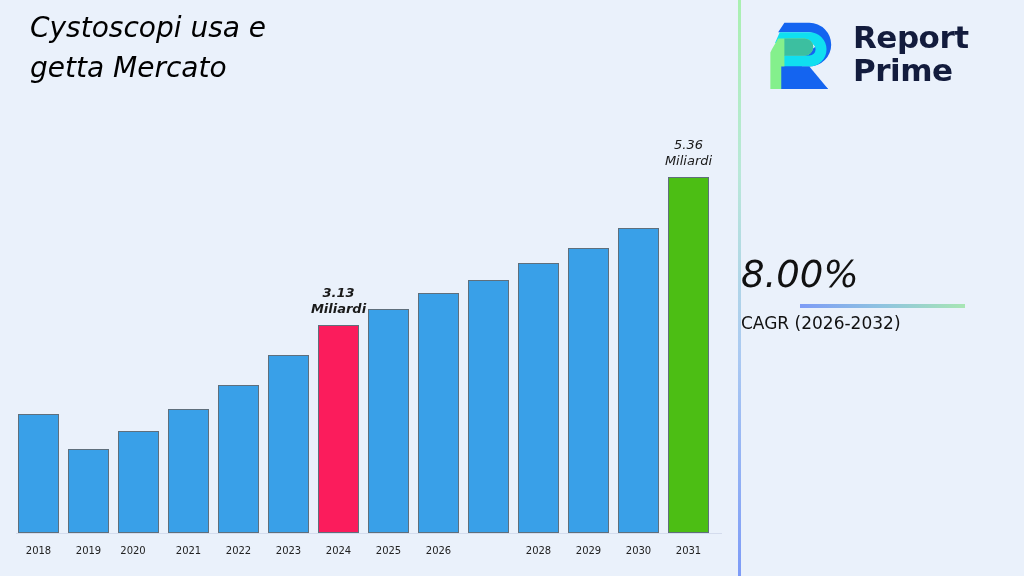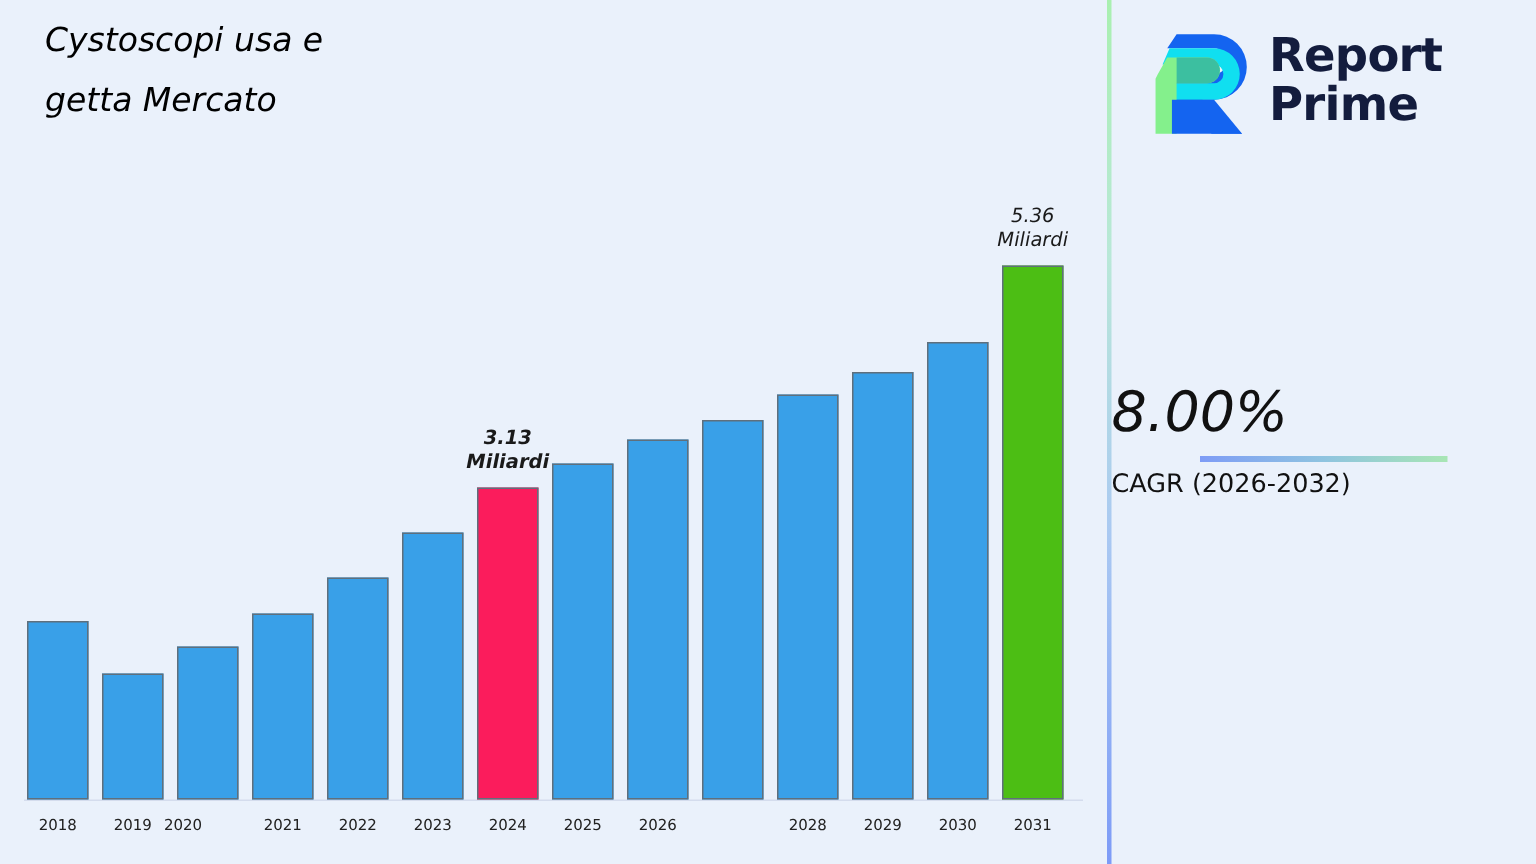--- a/index.html
+++ b/index.html
@@ -30,21 +30,21 @@
     height: 576px;
   }
 
   #chart-title {
     position: absolute;
     left: 30px;
     top: 8px;
     width: 420px;
     font-family: "DejaVu Sans", sans-serif;
     font-style: italic;
-    font-size: 22px;
+    font-size: 28px;
     line-height: 40px;
     color: #000000;
     white-space: pre-line;
     letter-spacing: 0px;
   }
 
   #plot {
     position: absolute;
     left: 0;
     top: 0;
@@ -116,21 +116,21 @@
   }
 
   #brand {
     position: absolute;
     left: 20px;
     top: 12px;
     width: 250px;
     height: 84px;
     display: flex;
     align-items: center;
-    gap: 7px;
+    gap: 14px;
   }
   #brand-mark {
     width: 78px;
     height: 78px;
     flex: 0 0 78px;
   }
   #brand-text {
     font-family: "DejaVu Sans", sans-serif;
     font-weight: bold;
     font-size: 31px;
@@ -177,21 +177,21 @@
 getta Mercato</div>
 
     <div id="plot">
       <div id="axis-line"></div>
 
     <div class="bar" style="left: 18px; top: 414.112px; width: 41px; height: 118.888px;"></div>
         <div class="tick-label" style="left: 13.5px; width: 50px; top: 543px;">2018</div>
         <div class="bar" style="left: 68px; top: 448.649px; width: 41px; height: 84.3507px;"></div>
         <div class="tick-label" style="left: 63.5px; width: 50px; top: 543px;">2019</div>
         <div class="bar" style="left: 118px; top: 430.716px; width: 41px; height: 102.284px;"></div>
-        <div class="tick-label" style="left: 97px; width: 50px; top: 543px;">2020</div>
+        <div class="tick-label" style="left: 108px; width: 50px; top: 543px;">2020</div>
         <div class="bar" style="left: 168px; top: 409.463px; width: 41px; height: 123.537px;"></div>
         <div class="tick-label" style="left: 163.5px; width: 50px; top: 543px;">2021</div>
         <div class="bar" style="left: 218px; top: 384.888px; width: 41px; height: 148.112px;"></div>
         <div class="tick-label" style="left: 213.5px; width: 50px; top: 543px;">2022</div>
         <div class="bar" style="left: 268px; top: 355px; width: 41px; height: 178px;"></div>
         <div class="tick-label" style="left: 263.5px; width: 50px; top: 543px;">2023</div>
         <div class="bar highlight-pink" style="left: 318px; top: 325.112px; width: 41px; height: 207.888px;"></div>
         <div class="bar-label" style="left: 283.5px; width: 110px; top: 285.112px; font-weight: bold;">3.13
 Miliardi</div>
         <div class="tick-label" style="left: 313.5px; width: 50px; top: 543px;">2024</div>

